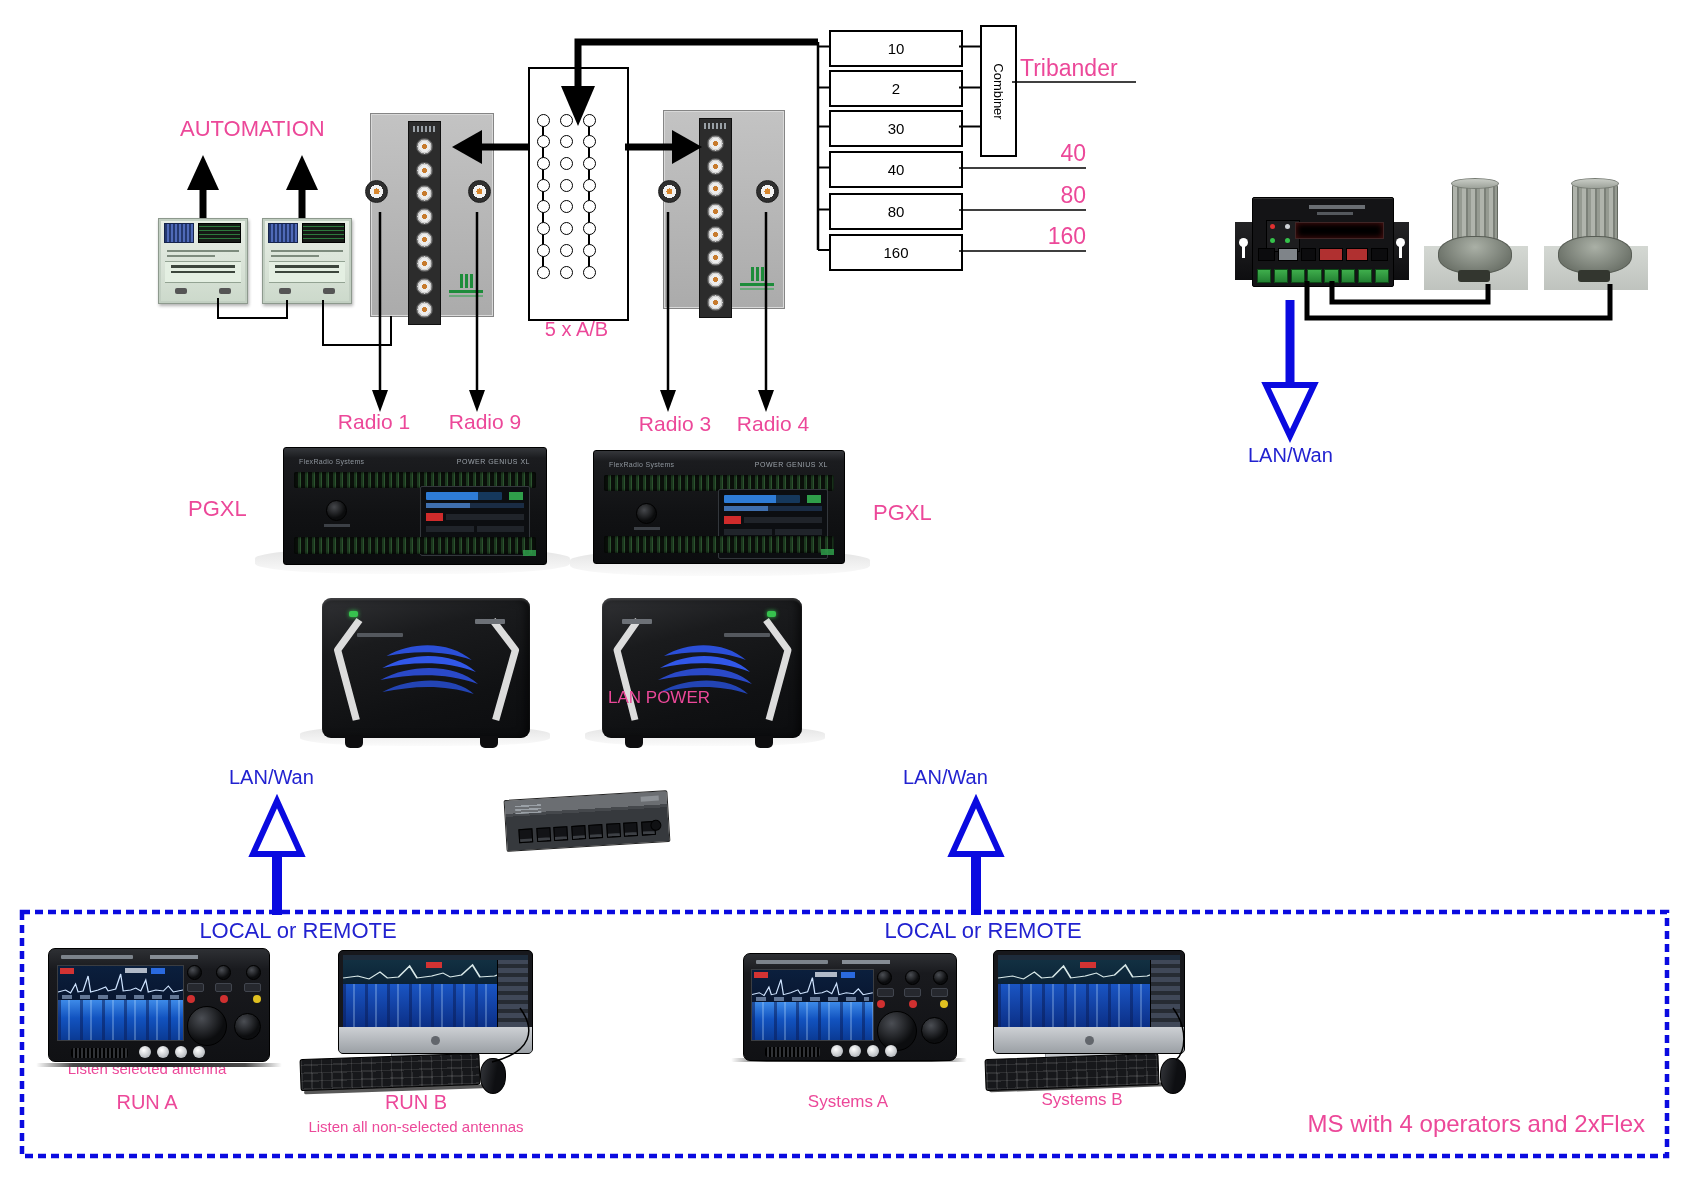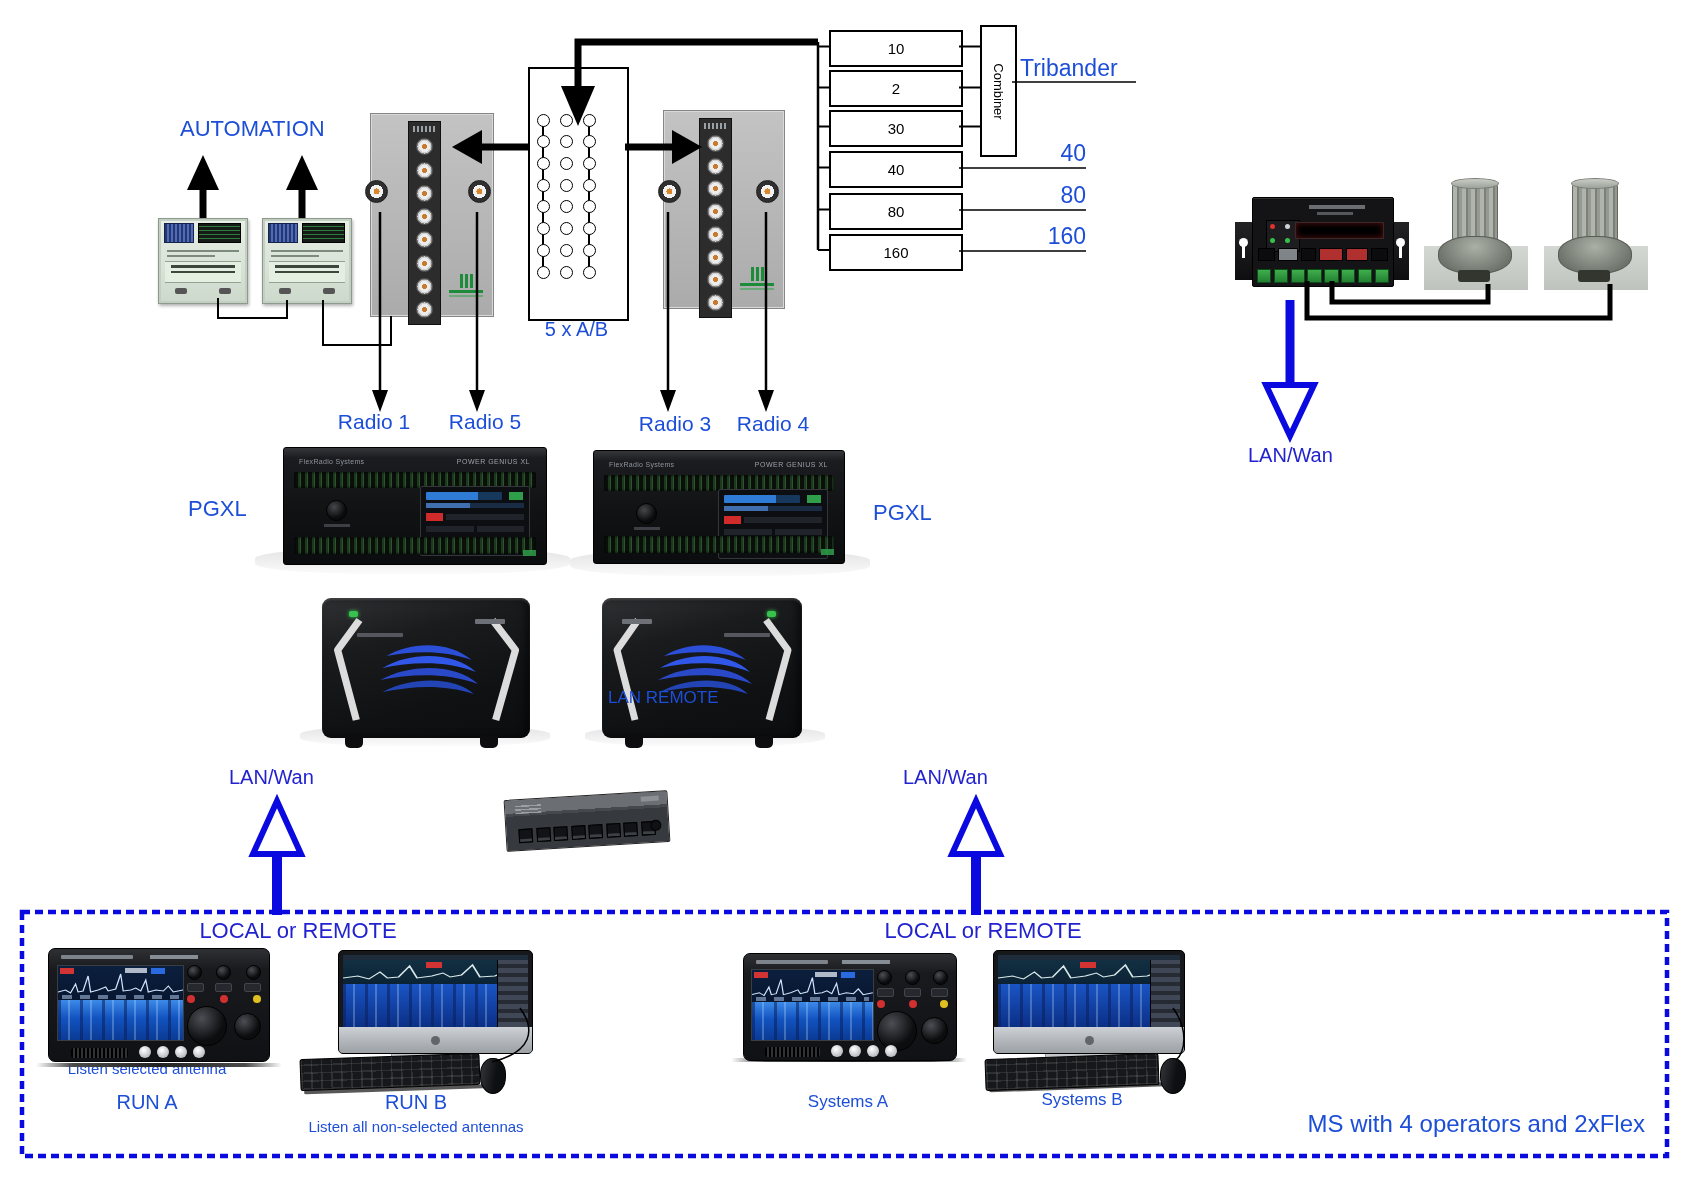--- a/index.html
+++ b/index.html
@@ -1,18 +1,18 @@
 <!DOCTYPE html>
 <html><head>
 <meta charset="utf-8">
 <style>
   html,body{margin:0;padding:0;background:#fff}
   .canvas{position:relative;width:1689px;height:1180px;background:#fff;
           font-family:"Liberation Sans","DejaVu Sans",sans-serif;overflow:hidden}
-  .txt{position:absolute;color:#1d4ed8;white-space:nowrap}
+  .txt{position:absolute;color:#ec4899;white-space:nowrap}
   .center{text-align:center}
   .right{text-align:right}
   .bluetxt{color:#2222d0}
 
   
   #wiring{position:absolute;left:0;top:0;z-index:6;pointer-events:none}
 
   
   .gmod{position:absolute;z-index:2;background:linear-gradient(#e9efe6,#ccd9cb);
         border:1px solid #8d998d;box-shadow:inset 0 0 0 2px #c2cfc2,1px 2px 3px rgba(0,0,0,.3)}
@@ -385,21 +385,21 @@
 
   <div class="mastbg" style="left:1544px;top:246px;width:104px;height:44px"></div>
   <span class="cagetop" style="left:1571px;top:178px;width:46px"></span>
   <div class="cage" style="left:1572px;top:182px;width:44px;height:56px"></div>
   <div class="gearbox" style="left:1558px;top:236px;width:72px;height:36px"></div>
   <div class="collar" style="left:1578px;top:270px;width:32px;height:12px"></div>
 
   <div class="txt bluetxt" style="left:1248px;top:444px;font-size:20px">LAN/Wan</div>
 
   <div class="txt center" style="left:334px;top:410px;width:80px;font-size:21px">Radio 1</div>
-  <div class="txt center" style="left:445px;top:410px;width:80px;font-size:21px">Radio 5</div>
+  <div class="txt center" style="left:445px;top:410px;width:80px;font-size:21px">Radio 9</div>
   <div class="txt center" style="left:635px;top:412px;width:80px;font-size:21px">Radio 3</div>
   <div class="txt center" style="left:733px;top:412px;width:80px;font-size:21px">Radio 4</div>
 
   <div class="floor" style="left:255px;top:548px;width:315px;height:26px"></div>
   <div class="floor" style="left:570px;top:550px;width:300px;height:26px"></div>
   <div class="txt" style="left:188px;top:496px;font-size:22px">PGXL</div>
   <div class="txt" style="left:873px;top:500px;font-size:22px">PGXL</div>
 
   <div class="amp" style="left:283px;top:447px;width:262px;height:116px">
     <span class="brand">FlexRadio Systems</span>
@@ -479,21 +479,21 @@
         <path d="M58,94 C90,77 130,80 146,96 C116,86 88,88 58,94 Z" fill="#2344b4"></path>
       </g>
     </svg>
     <span class="pled" style="left:auto;right:13%"></span>
     <span class="mlabel" style="right:auto;left:10%"></span>
     <span class="brandbar" style="left:auto;right:16%"></span>
   </div>
   <span class="cfoot" style="left:625px;top:736px"></span>
   <span class="cfoot" style="left:755px;top:736px"></span>
 
-  <div class="txt z7" style="left:608px;top:688px;font-size:17px">LAN REMOTE</div>
+  <div class="txt z7" style="left:608px;top:688px;font-size:17px">LAN POWER</div>
 
   <div class="eswitch" style="left:505px;top:795px;width:162px;height:50px">
     <span class="etext"></span>
     <span class="ebrand"></span>
     <div class="eports">
       <span class="eport"></span>
         <span class="eport"></span>
       <span class="eport"></span>
         <span class="eport"></span>
       <span class="eport"></span>

